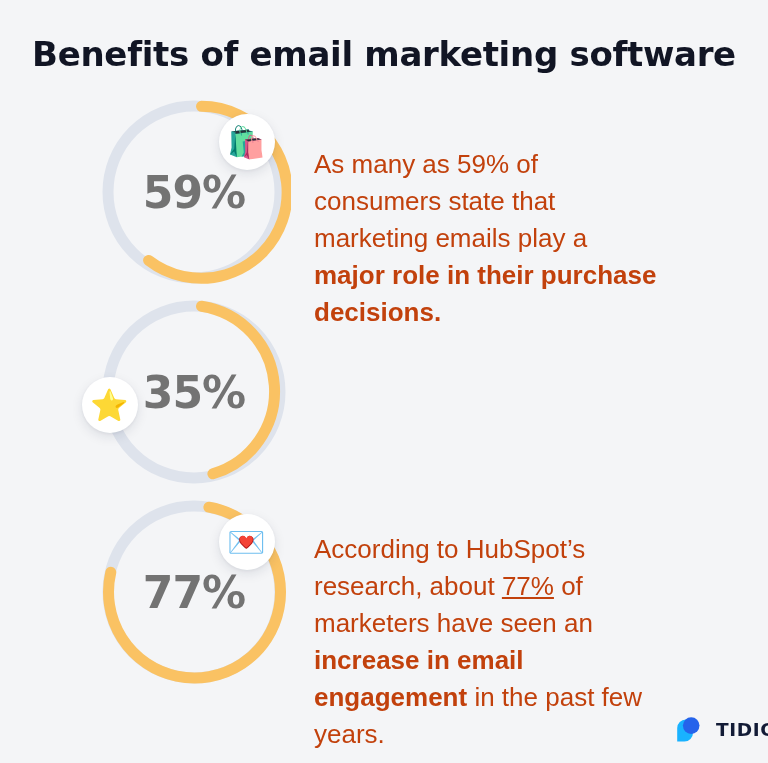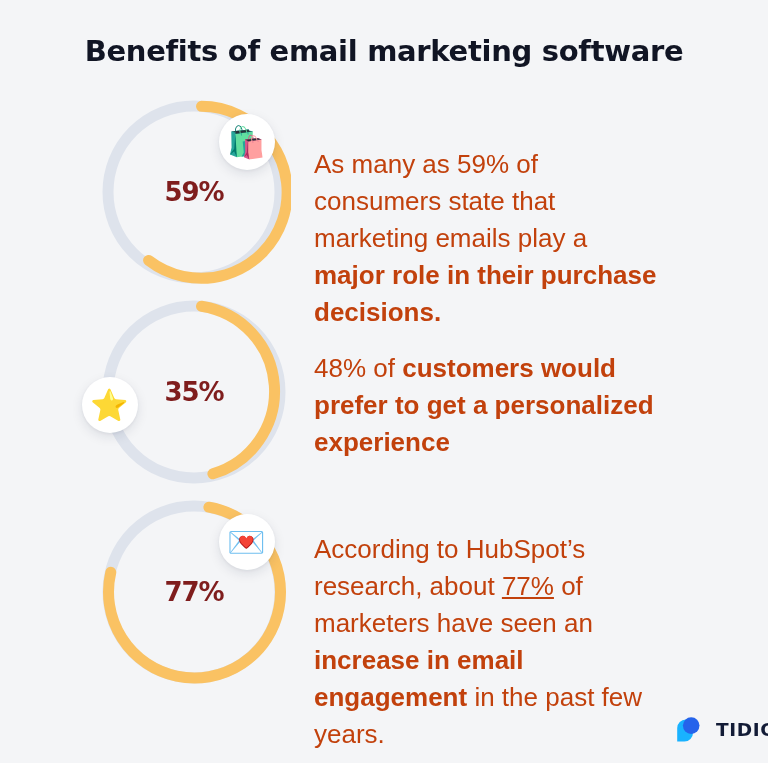--- a/index.html
+++ b/index.html
@@ -23,21 +23,21 @@
   }
 
   
   .title {
     position: absolute;
     left: 0;
     top: 34px;
     width: 768px;
     text-align: center;
     font-family: "DejaVu Sans", sans-serif;
-    font-size: 29px;
+    font-size: 34px;
     font-weight: bold;
     letter-spacing: -0.3px;
     color: #111524;
   }
 
   
   .row {
     position: absolute;
     left: 0;
     width: 768px;
@@ -66,24 +66,24 @@
   .donut-label {
     position: absolute;
     left: 0;
     top: 0;
     width: 194px;
     height: 194px;
     display: flex;
     align-items: center;
     justify-content: center;
     font-family: "DejaVu Sans", sans-serif;
-    font-size: 26px;
+    font-size: 44px;
     font-weight: bold;
     letter-spacing: -1px;
-    color: #7f1d1d;
+    color: #737373;
     pointer-events: none;
   }
 
   
   .badge {
     position: absolute;
     width: 56px;
     height: 56px;
     border-radius: 50%;
     background: #ffffff;
@@ -165,23 +165,20 @@
     <div class="donut-wrap">
       <svg class="donut-svg" viewBox="0 0 194 194">
         <circle cx="97" cy="97" r="86" fill="none" stroke="#dee3ec" stroke-width="11"></circle>
         <path d="M 104.5 11.3 A 86 86 0 0 1 115.9 178.8" fill="none" stroke="#fac263" stroke-width="11" stroke-linecap="round"></path>
       </svg>
       <div class="donut-label">35%</div>
       <div class="badge badge-l">
         <span>⭐</span>
       </div>
     </div>
-    <div class="para para-2">
-      <span>48% of </span><b>customers would prefer to get a personalized experience</b>
-    </div>
   </div>
 
   <div class="row row-3">
     <div class="donut-wrap">
       <svg class="donut-svg" viewBox="0 0 194 194">
         <circle cx="97" cy="97" r="86" fill="none" stroke="#dee3ec" stroke-width="11"></circle>
         <path d="M 111.9 12.2 A 86 86 0 1 1 13.8 77.3" fill="none" stroke="#fac263" stroke-width="11" stroke-linecap="round"></path>
       </svg>
       <div class="donut-label">77%</div>
       <div class="badge badge-tr">

